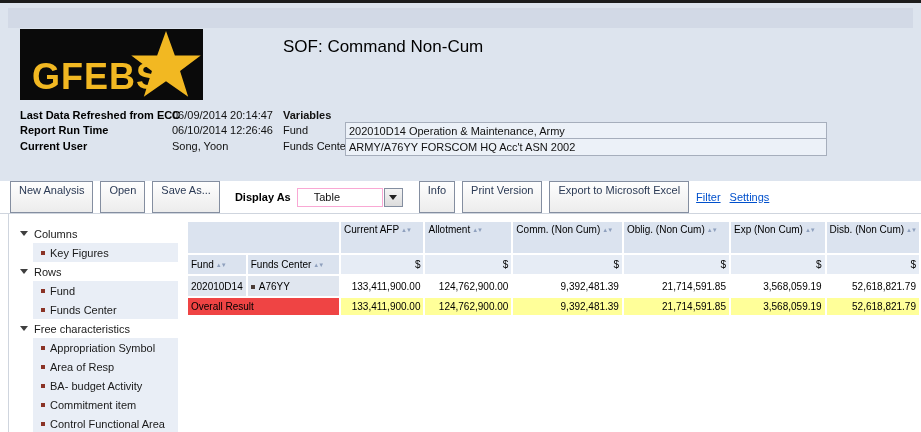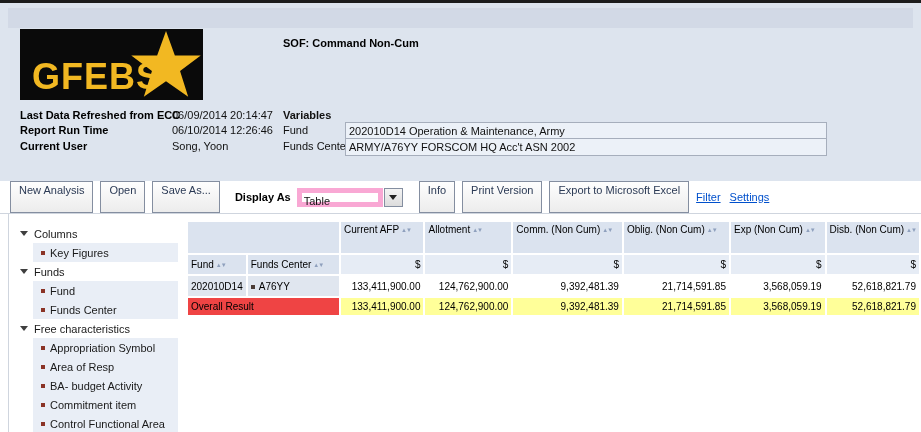--- a/index.html
+++ b/index.html
@@ -8,40 +8,40 @@
   .screen { position:relative; width:921px; height:432px; background:#fff; }
 
   
   .top-edge { height:3px; background:#1c1c1c; }
   .header { position:relative; height:178px; background:#dde4ee; }
   .top-band { position:absolute; left:8px; top:5px; width:905px; height:20px; background:#d2d9e6; }
   .logo { position:absolute; left:20px; top:26px; width:183px; height:71px; background:#0a0a0a; overflow:hidden; }
   .logo-text { position:absolute; left:12px; bottom:2px; font-size:36px; font-weight:bold;
                color:#f2b822; letter-spacing:1px; }
   .logo-star { position:absolute; right:0px; top:2px; }
-  .page-title { position:absolute; left:283px; top:34px; font-size:11px; font-weight:bold; color:#000; }
+  .page-title { position:absolute; left:283px; top:34px; font-size:17px; font-weight:normal; color:#000; }
 
   .info-label { position:absolute; left:20px; width:150px; font-size:11px; font-weight:bold; color:#000; white-space:nowrap; }
   .info-value { position:absolute; left:172px; font-size:11px; color:#111; white-space:nowrap; }
   .var-label  { position:absolute; left:283px; font-size:11px; color:#111; white-space:nowrap; }
   .var-label.bold { font-weight:bold; }
   .var-input { position:absolute; left:345px; width:482px; height:15px; background:#ecf1f8;
                border:1px solid #a6aebc; font-size:11px; color:#111; padding:8px 3px;
                font-family:"Liberation Sans", sans-serif; }
 
   
   .toolbar { position:relative; height:33px; background:#fff; border-bottom:1px solid #cfd5de;
              display:flex; align-items:center; padding-left:10px; }
   .btn { background:linear-gradient(#fefefe,#ececec); border:1px solid #848ea0; color:#2b3a55;
          font-size:11px; font-family:"Liberation Sans", sans-serif; padding:2px 8px 16px 8px;
          margin-right:7px; white-space:nowrap; cursor:default; }
   .display-as { font-size:11px; font-weight:bold; color:#000; margin:0 6px 0 8px; white-space:nowrap; }
   .combo { display:flex; align-items:stretch; margin-right:16px; }
-  .combo-text { width:86px; height:19px; background:#fff; border:5px solid #f9a8d4;
-                font-size:11px; color:#111; padding:2px 2px; white-space:nowrap; }
+  .combo-text { width:86px; height:19px; background:#fff; border:1px solid #f9a8d4;
+                font-size:11px; color:#111; padding:2px 16px; white-space:nowrap; }
   .combo-arrow { width:19px; height:19px; margin-left:1px; background:linear-gradient(#f4f4f4,#dcdcdc);
                  border:1px solid #848ea0; display:flex; align-items:center; justify-content:center; }
   .tri-down { width:0; height:0; border-left:4px solid transparent; border-right:4px solid transparent;
               border-top:5px solid #222; }
   .tb-link { font-size:11px; color:#0050cc; text-decoration:underline; margin-right:9px; white-space:nowrap; }
 
   
   .content { position:relative; height:218px; background:#fff; }
   .left-rule { position:absolute; left:8px; top:0; width:1px; height:218px; background:#cfd5de; }
 
@@ -126,21 +126,21 @@
       <div class="nav-row nav-group">
         <span class="tri"></span>
         <span>Columns</span>
       </div>
       <div class="nav-row nav-item">
         <span class="bullet"></span>
         <span>Key Figures</span>
       </div>
       <div class="nav-row nav-group">
         <span class="tri"></span>
-        <span>Funds</span>
+        <span>Rows</span>
       </div>
       <div class="nav-row nav-item">
         <span class="bullet"></span>
         <span>Fund</span>
       </div>
       <div class="nav-row nav-item">
         <span class="bullet"></span>
         <span>Funds Center</span>
       </div>
       <div class="nav-row nav-group">

